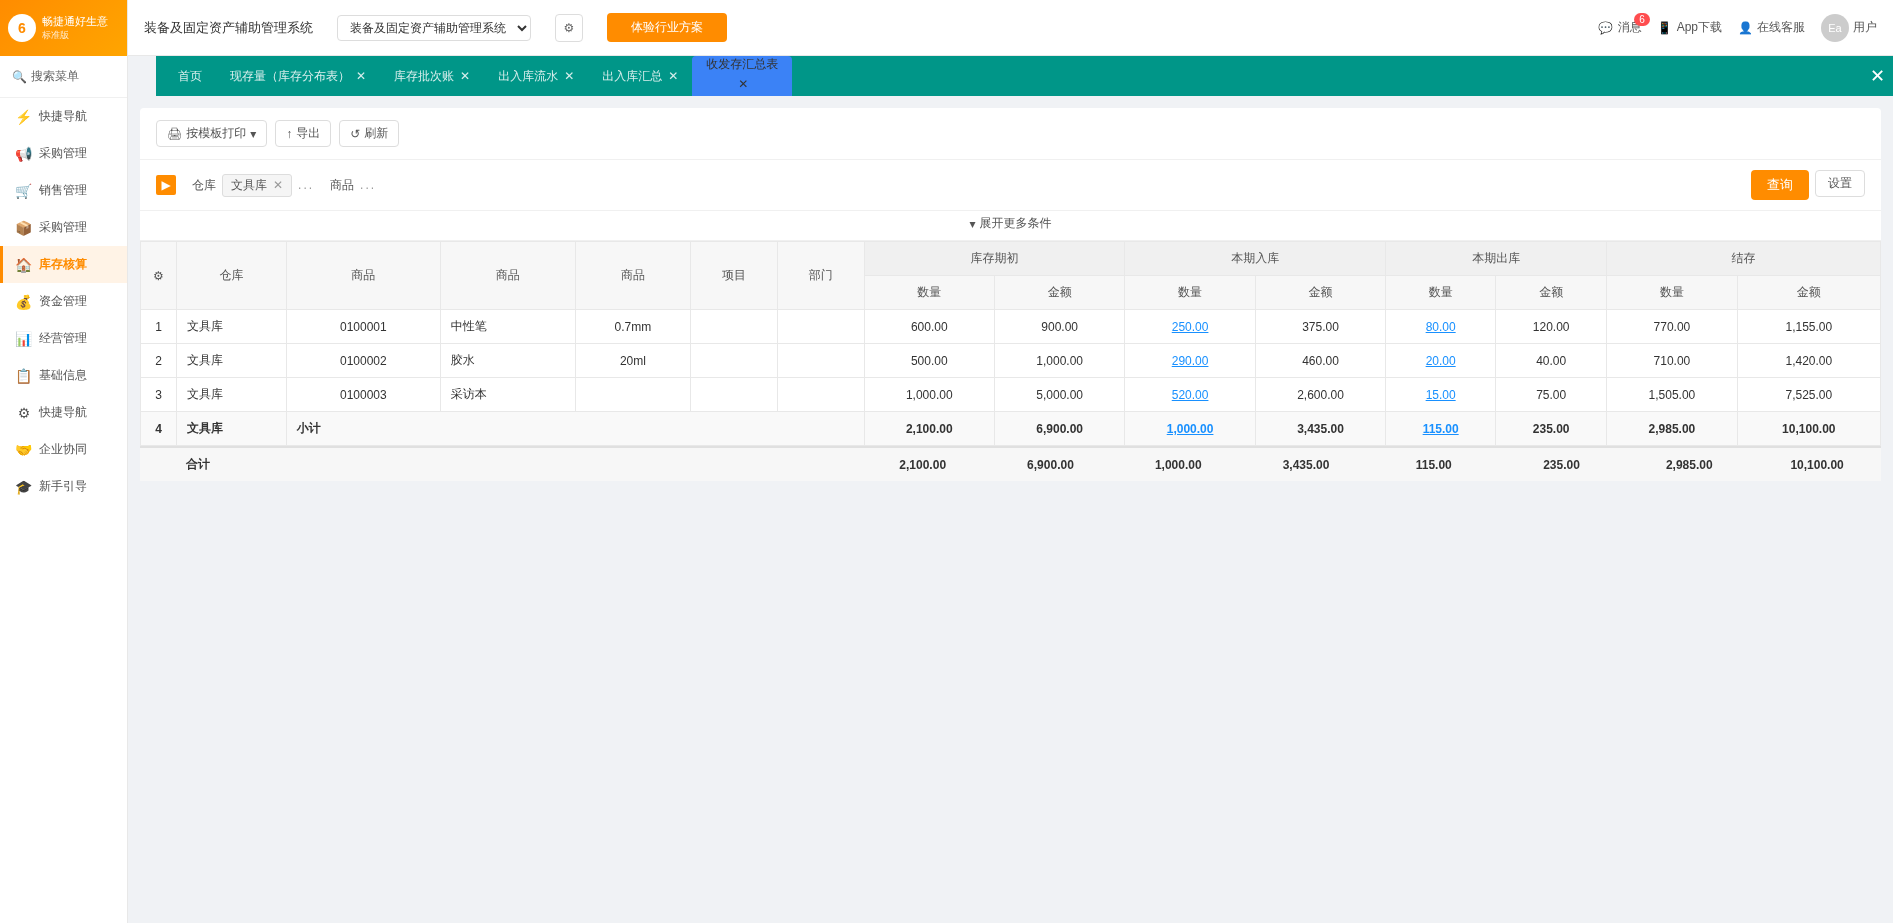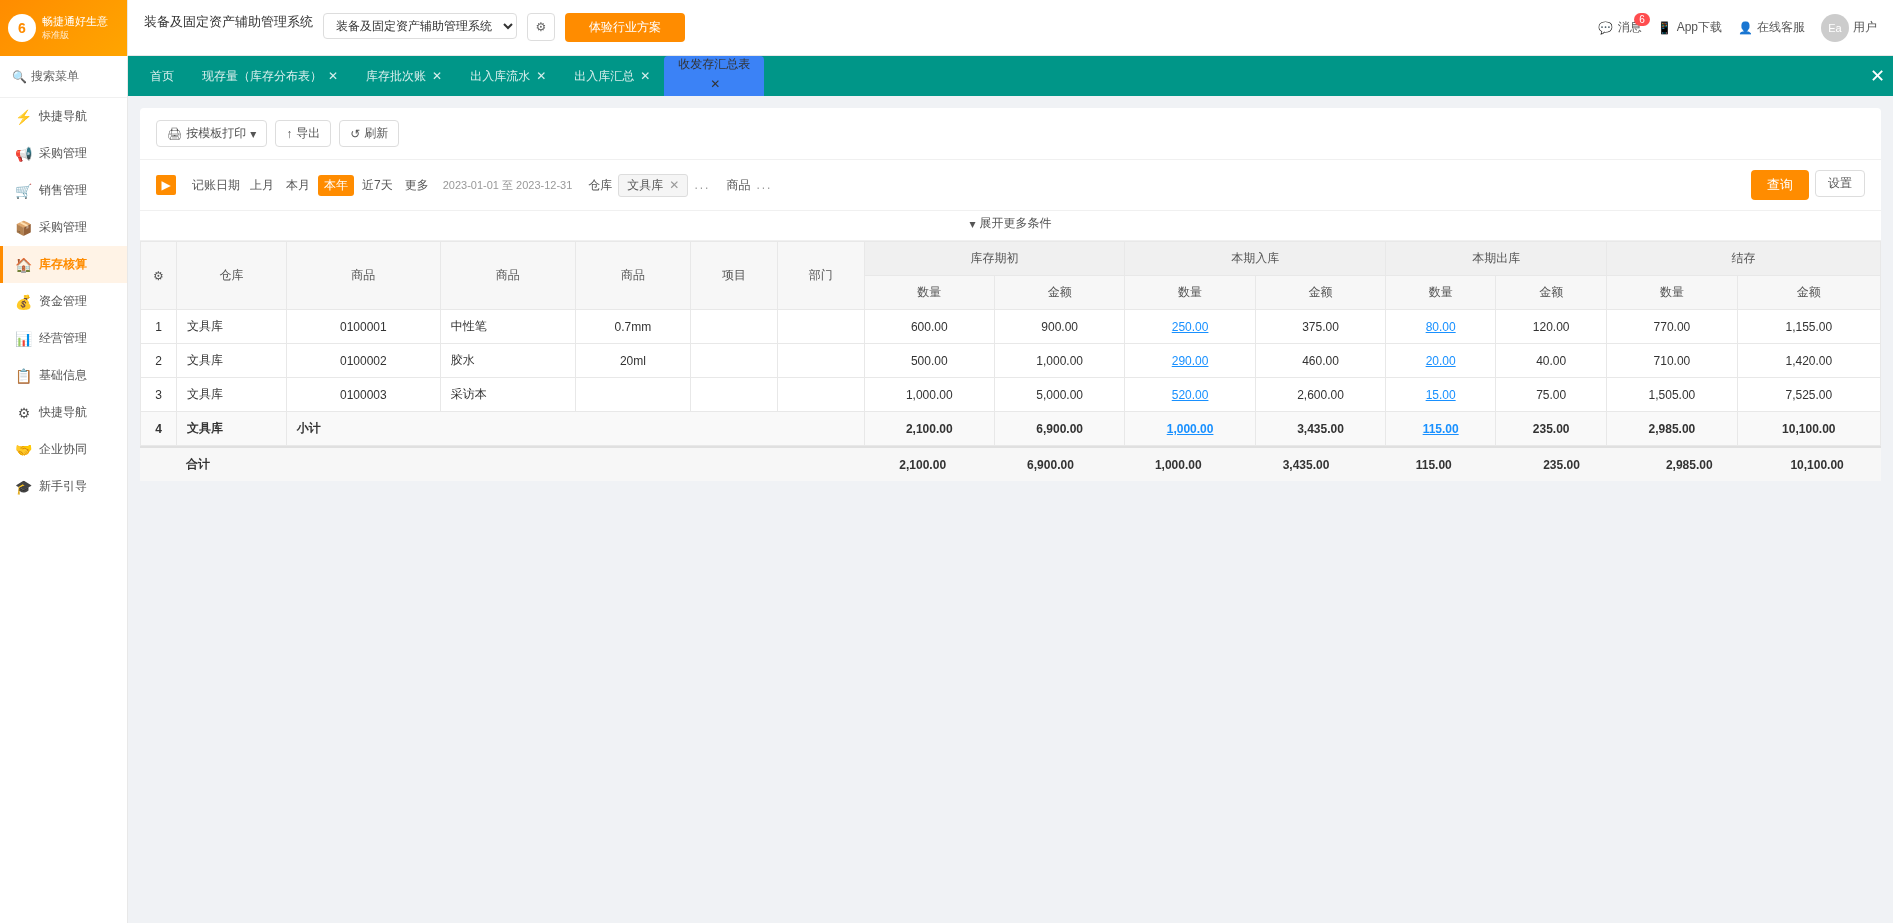--- a/index.html
+++ b/index.html
@@ -16,32 +16,32 @@
     .sidebar-nav { flex: 1; overflow-y: auto; }
     .sidebar-item { display: flex; align-items: center; gap: 6px; padding: 10px 12px; cursor: pointer; color: #555; font-size: 12px; border-left: 3px solid transparent; }
     .sidebar-item.active { background: #fff3e6; color: #ff8c00; border-left-color: #ff8c00; font-weight: bold; }
     .sidebar-item-icon { font-size: 14px; width: 18px; text-align: center; }
 
     
     .main { flex: 1; display: flex; flex-direction: column; overflow: hidden; }
 
     
     .topbar { height: 56px; background: #fff; display: flex; align-items: center; justify-content: space-between; padding: 0 16px; border-bottom: 1px solid #e8e8e8; flex-shrink: 0; }
-    .topbar-left { display: flex; align-items: flex-start; gap: 10px; }
+    .topbar-left { display: flex; align-items: center; gap: 24px; }
     .topbar-title { font-size: 13px; color: #333; }
     .topbar-select { border: 1px solid #ddd; border-radius: 4px; padding: 4px 8px; font-size: 12px; color: #333; background: #fff; cursor: pointer; }
     .topbar-gear { width: 28px; height: 28px; border: 1px solid #ddd; border-radius: 4px; display: flex; align-items: center; justify-content: center; cursor: pointer; color: #666; }
     .topbar-btn { background: #ff8c00; color: #fff; border: none; border-radius: 4px; padding: 6px 24px; font-size: 12px; cursor: pointer; }
     .topbar-right { display: flex; align-items: center; gap: 16px; color: #555; font-size: 12px; }
     .topbar-right-item { display: flex; align-items: center; gap: 4px; cursor: pointer; position: relative; }
     .badge { background: #ff4d4f; color: #fff; border-radius: 10px; padding: 1px 5px; font-size: 10px; position: absolute; top: -6px; right: -8px; }
     .user-avatar { width: 28px; height: 28px; border-radius: 50%; background: #ccc; display: flex; align-items: center; justify-content: center; font-size: 11px; color: #fff; }
 
     
-    .tabbar { height: 40px; background: #009688; display: flex; align-items: center; padding: 0 8px; flex-shrink: 0; position: relative; }
+    .tabbar { height: 40px; background: #009688; display: flex; align-items: center; padding: 0 8px; flex-shrink: 0; position: relative; margin-left: 28px; }
     .tab { display: flex; align-items: center; gap: 4px; padding: 0 14px; height: 40px; font-size: 12px; cursor: pointer; color: rgba(255,255,255,0.85); white-space: nowrap; }
     .tab.active { background: #3b82f6; color: #333; border-radius: 4px 4px 0 0; font-weight: 500; flex-direction: column; }
     .tab-close-btn { background: none; border: none; cursor: pointer; color: inherit; font-size: 12px; padding: 0; margin-left: 2px; }
     .tabbar-close-all { position: absolute; right: 8px; color: #fff; cursor: pointer; font-size: 18px; line-height: 1; }
 
     
     .content { flex: 1; overflow: auto; background: #f0f2f5; padding: 12px; }
     .page-card { background: #fff; border-radius: 4px; padding: 0; }
 
     
@@ -219,33 +219,20 @@
           </button>
           <button class="action-btn">
             <span>↺</span>
             <span>刷新</span>
           </button>
         </div>
       </div>
 
       <div class="filter-bar">
         <div class="filter-toggle">▶</div>
-        <div class="filter-group">
-          <span>记账日期</span>
-          <div class="date-btns" id="date-btns">
-              <button class="date-btn">上月</button>
-              <button class="date-btn">本月</button>
-              <button class="date-btn active">本年</button>
-              <button class="date-btn">近7天</button>
-              <button class="date-btn">更多</button>
-            </div>
-          <div style="margin-left:4px;">
-            <span class="date-range">2023-01-01 至 2023-12-31</span>
-          </div>
-        </div>
         <div class="filter-group">
           <span>仓库</span>
           <div class="filter-tag">
             <span>文具库</span>
             <span class="filter-tag-close">✕</span>
           </div>
           <span class="filter-dots">...</span>
         </div>
         <div class="filter-group">
           <span>商品</span>

